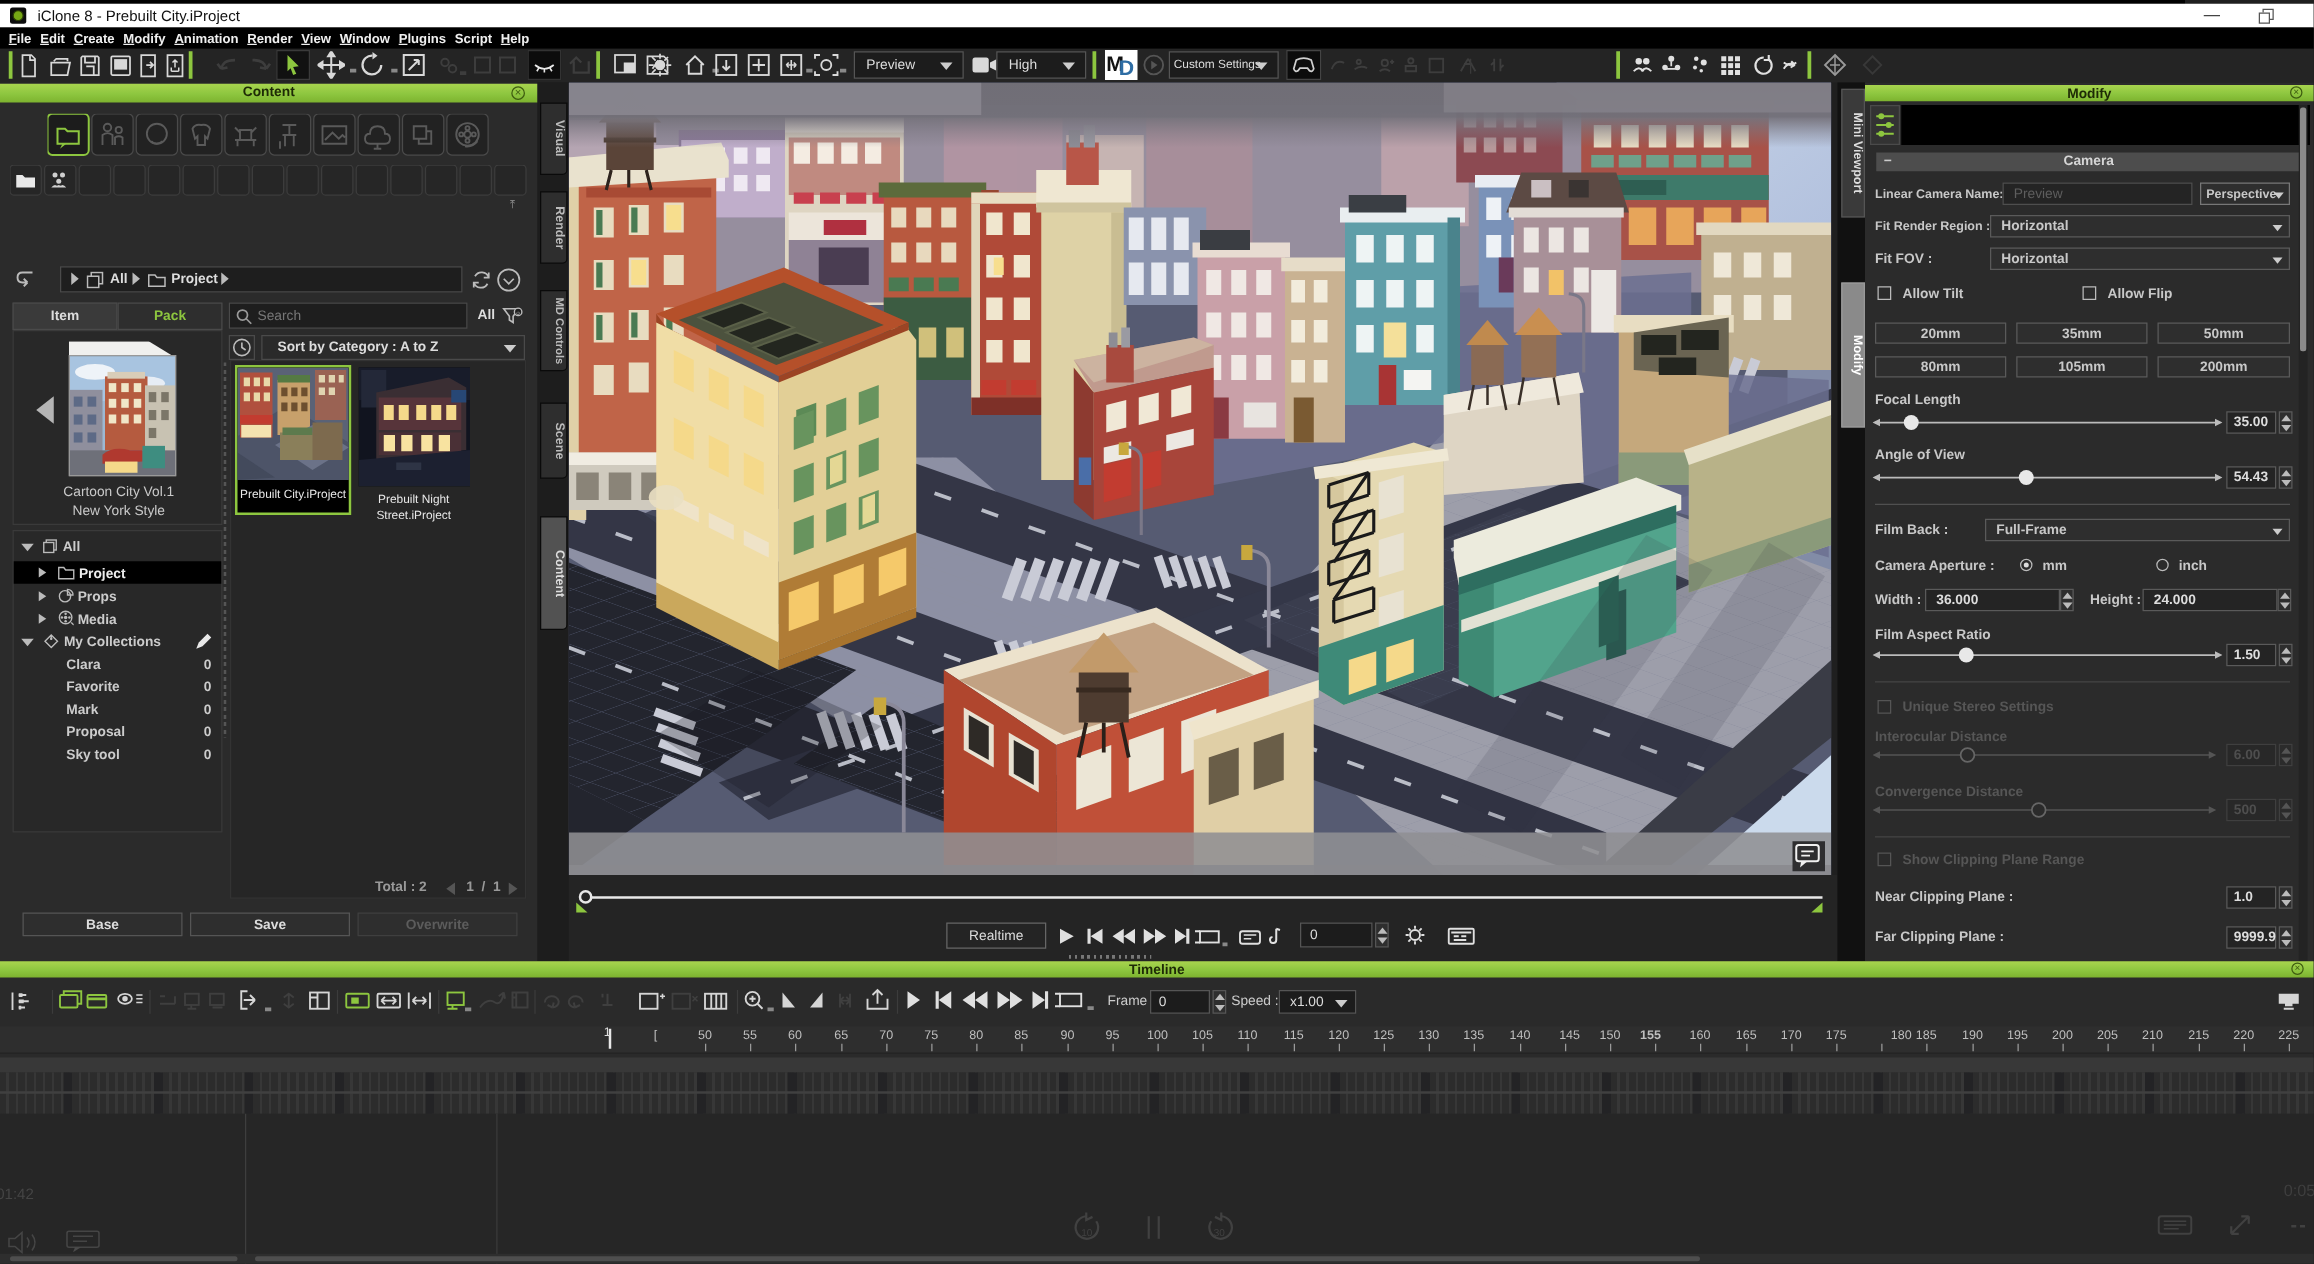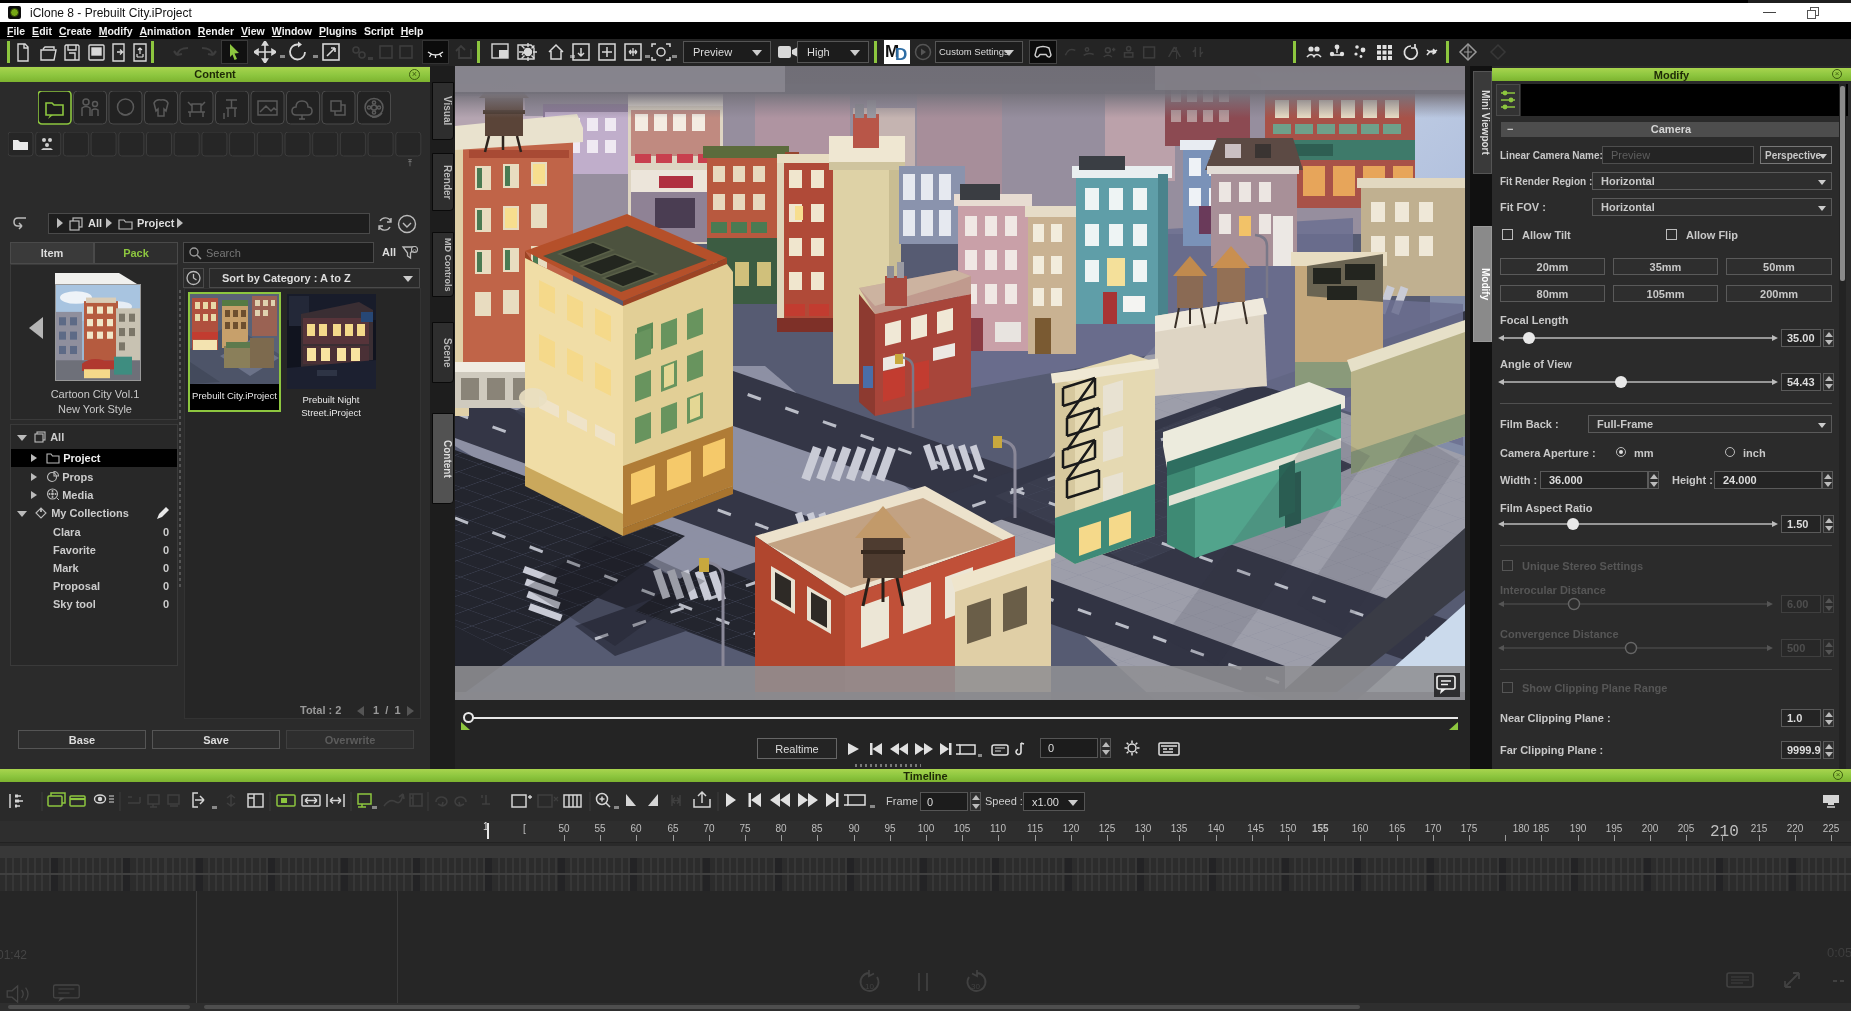--- a/index.html
+++ b/index.html
@@ -1557,21 +1557,21 @@
     <span class="abs" style="left:1529px;top:2px;width:24px;text-align:center;font-size:10px;color:#bfbfbf;">185</span>
     <div class="abs" style="left:1541px;top:14px;width:1px;height:6px;background:#9a9a9a;"></div>
     <span class="abs" style="left:1566px;top:2px;width:24px;text-align:center;font-size:10px;color:#bfbfbf;">190</span>
     <div class="abs" style="left:1578px;top:14px;width:1px;height:6px;background:#9a9a9a;"></div>
     <span class="abs" style="left:1602px;top:2px;width:24px;text-align:center;font-size:10px;color:#bfbfbf;">195</span>
     <div class="abs" style="left:1614px;top:14px;width:1px;height:6px;background:#9a9a9a;"></div>
     <span class="abs" style="left:1638px;top:2px;width:24px;text-align:center;font-size:10px;color:#bfbfbf;">200</span>
     <div class="abs" style="left:1650px;top:14px;width:1px;height:6px;background:#9a9a9a;"></div>
     <span class="abs" style="left:1674px;top:2px;width:24px;text-align:center;font-size:10px;color:#bfbfbf;">205</span>
     <div class="abs" style="left:1686px;top:14px;width:1px;height:6px;background:#9a9a9a;"></div>
-    <span class="abs" style="left:1710px;top:2px;width:24px;text-align:center;font-size:16px;color:#bfbfbf;font-family:Liberation Mono, monospace;">210</span>
+    <span class="abs" style="left:1710px;top:2px;width:24px;text-align:center;font-size:10px;color:#bfbfbf;">210</span>
     <div class="abs" style="left:1722px;top:14px;width:1px;height:6px;background:#9a9a9a;"></div>
     <span class="abs" style="left:1747px;top:2px;width:24px;text-align:center;font-size:10px;color:#bfbfbf;">215</span>
     <div class="abs" style="left:1759px;top:14px;width:1px;height:6px;background:#9a9a9a;"></div>
     <span class="abs" style="left:1783px;top:2px;width:24px;text-align:center;font-size:10px;color:#bfbfbf;">220</span>
     <div class="abs" style="left:1795px;top:14px;width:1px;height:6px;background:#9a9a9a;"></div>
     <span class="abs" style="left:1819px;top:2px;width:24px;text-align:center;font-size:10px;color:#bfbfbf;">225</span>
     <div class="abs" style="left:1831px;top:14px;width:1px;height:6px;background:#9a9a9a;"></div>
     <span class="abs" style="left:523px;top:2px;font-size:10px;color:#bfbfbf;">[</span>
   </div>
 

